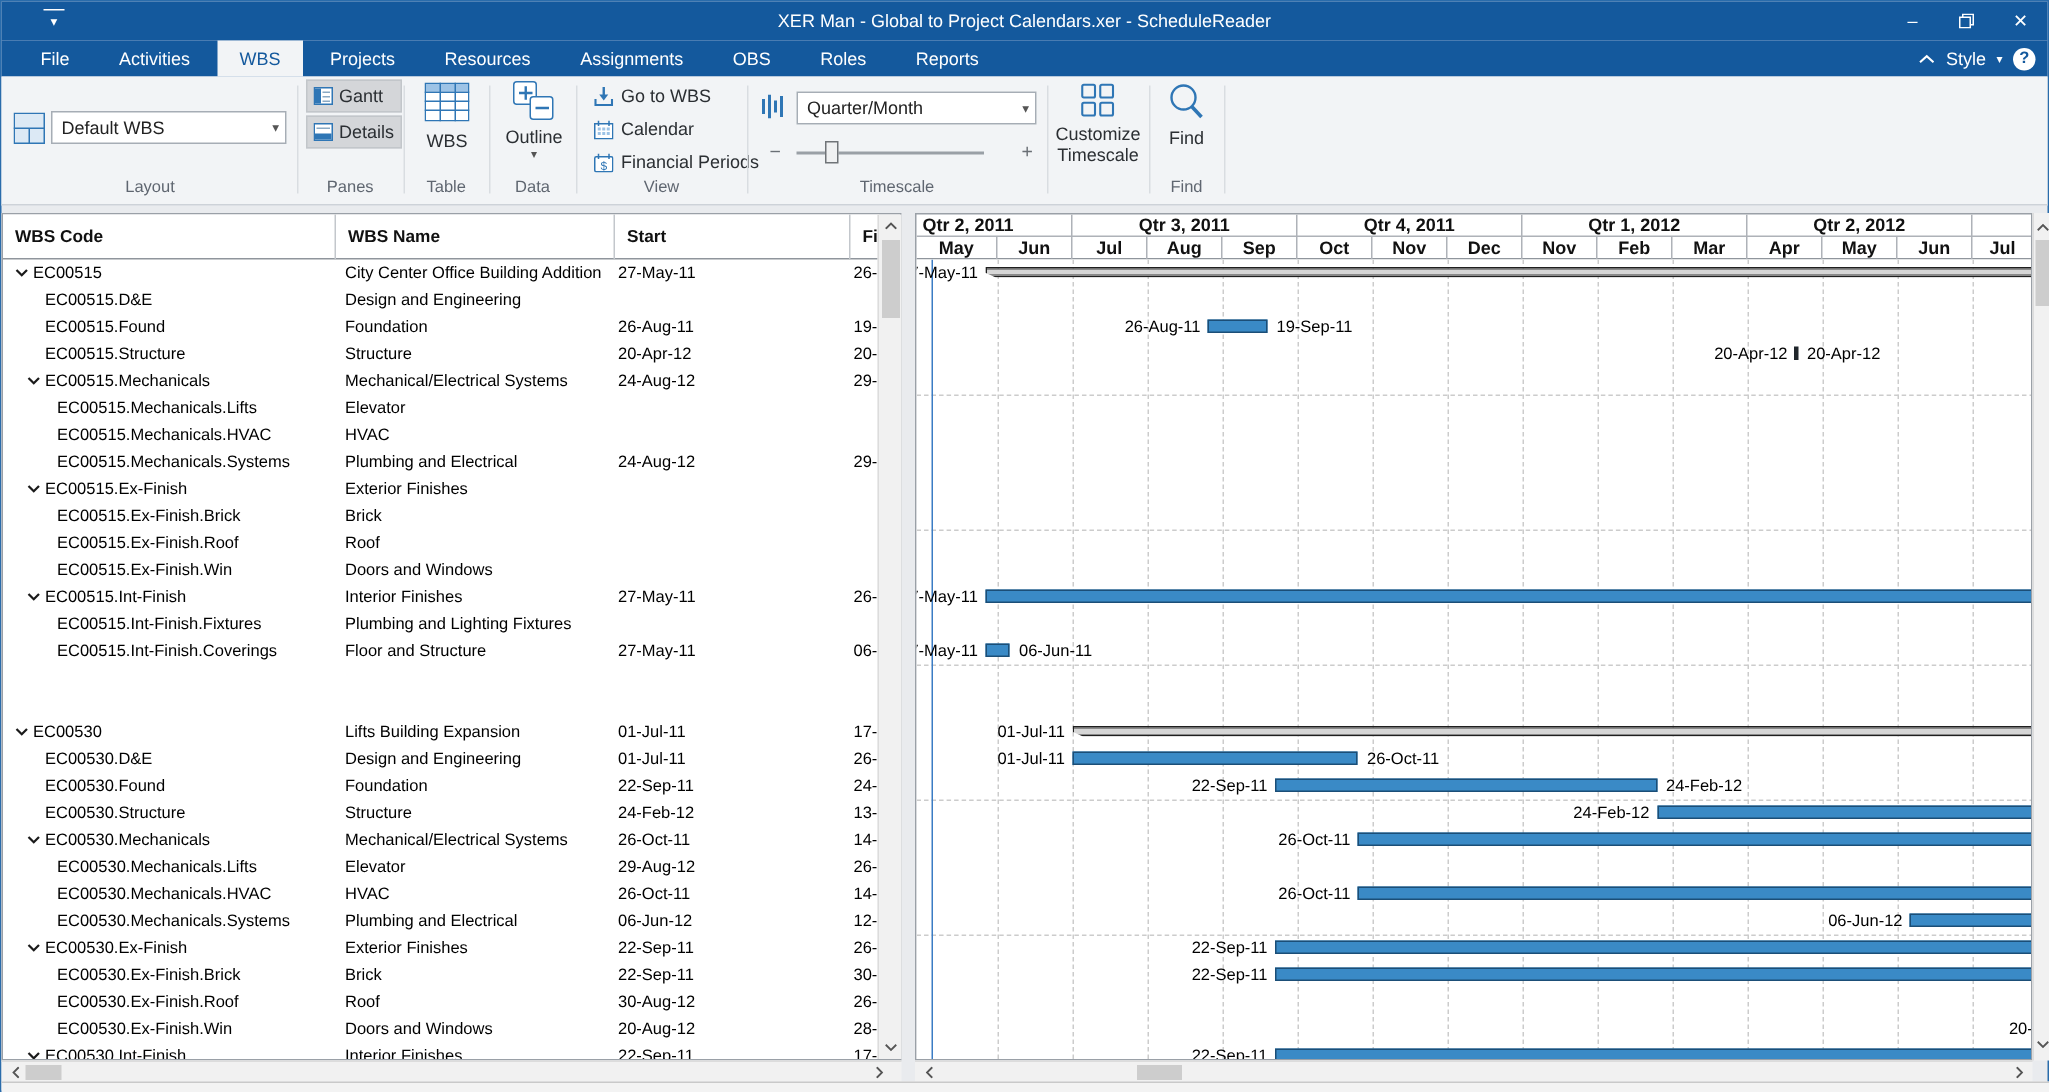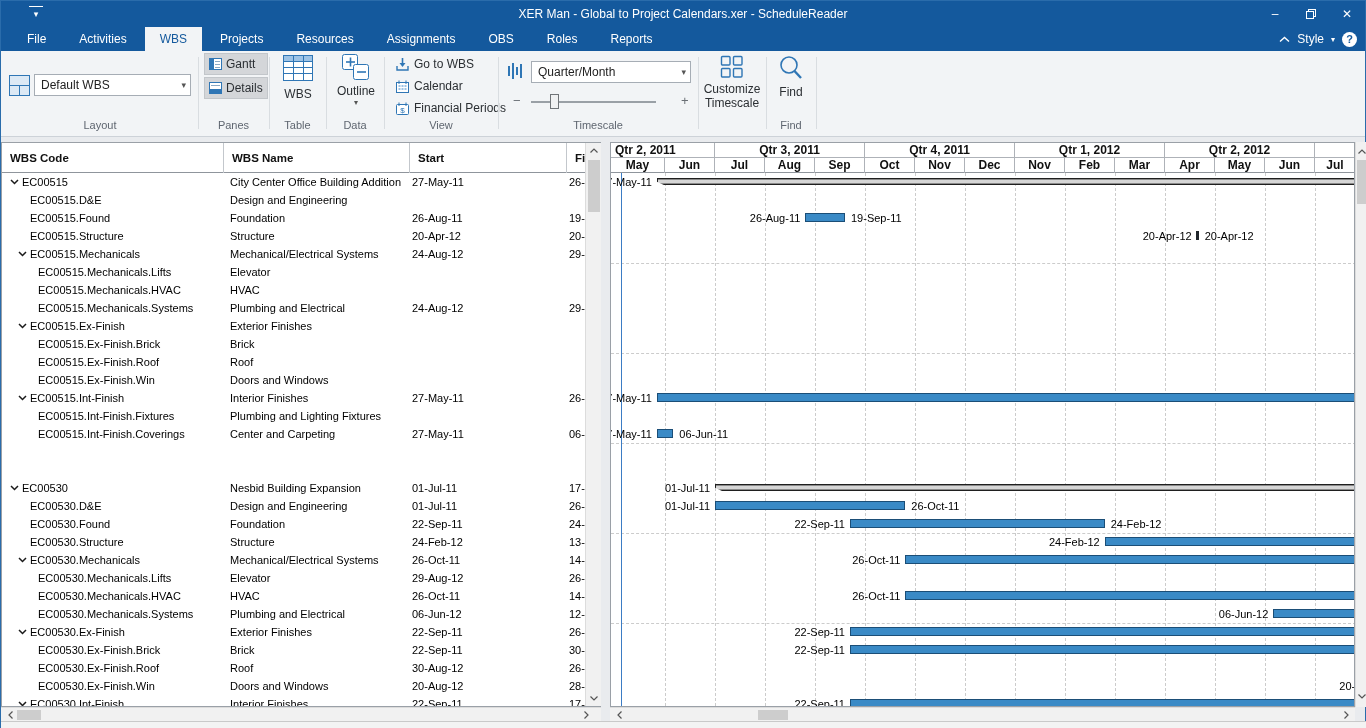--- a/index.html
+++ b/index.html
@@ -354,32 +354,32 @@
           <div class="tcell" style="left: 567px; width: 17px;">26-</div>
         </div>
         <div class="trow" style="top: 234px;">
           <div class="tcell" style="left: 36px; width: 186px;">EC00515.Int-Finish.Fixtures</div>
           <div class="tcell" style="left: 228px; width: 180px;">Plumbing and Lighting Fixtures</div>
           <div class="tcell" style="left: 410px; width: 150px;"></div>
           <div class="tcell" style="left: 567px; width: 17px;"></div>
         </div>
         <div class="trow" style="top: 252px; text-decoration: underline;">
           <div class="tcell" style="left: 36px; width: 186px;">EC00515.Int-Finish.Coverings</div>
-          <div class="tcell" style="left: 228px; width: 180px;">Center and Carpeting</div>
+          <div class="tcell" style="left: 228px; width: 180px;">Floor and Structure</div>
           <div class="tcell" style="left: 410px; width: 150px;">27-May-11</div>
           <div class="tcell" style="left: 567px; width: 17px;">06-</div>
         </div>
         <div class="trow" style="top: 306px;">
           <div class="chev" style="left: 8px;">
             <svg width="9" height="6">
               <polyline points="1,1 4.5,4.5 8,1" fill="none" stroke="#1a1a1a" stroke-width="1.5"></polyline>
             </svg>
           </div>
           <div class="tcell" style="left: 20px; width: 202px;">EC00530</div>
-          <div class="tcell" style="left: 228px; width: 180px;">Nesbid Building Expansion</div>
+          <div class="tcell" style="left: 228px; width: 180px;">Lifts Building Expansion</div>
           <div class="tcell" style="left: 410px; width: 150px;">01-Jul-11</div>
           <div class="tcell" style="left: 567px; width: 17px;">17-</div>
         </div>
         <div class="trow" style="top: 324px;">
           <div class="tcell" style="left: 28px; width: 194px;">EC00530.D&amp;E</div>
           <div class="tcell" style="left: 228px; width: 180px;">Design and Engineering</div>
           <div class="tcell" style="left: 410px; width: 150px;">01-Jul-11</div>
           <div class="tcell" style="left: 567px; width: 17px;">26-</div>
         </div>
         <div class="trow" style="top: 342px;">

